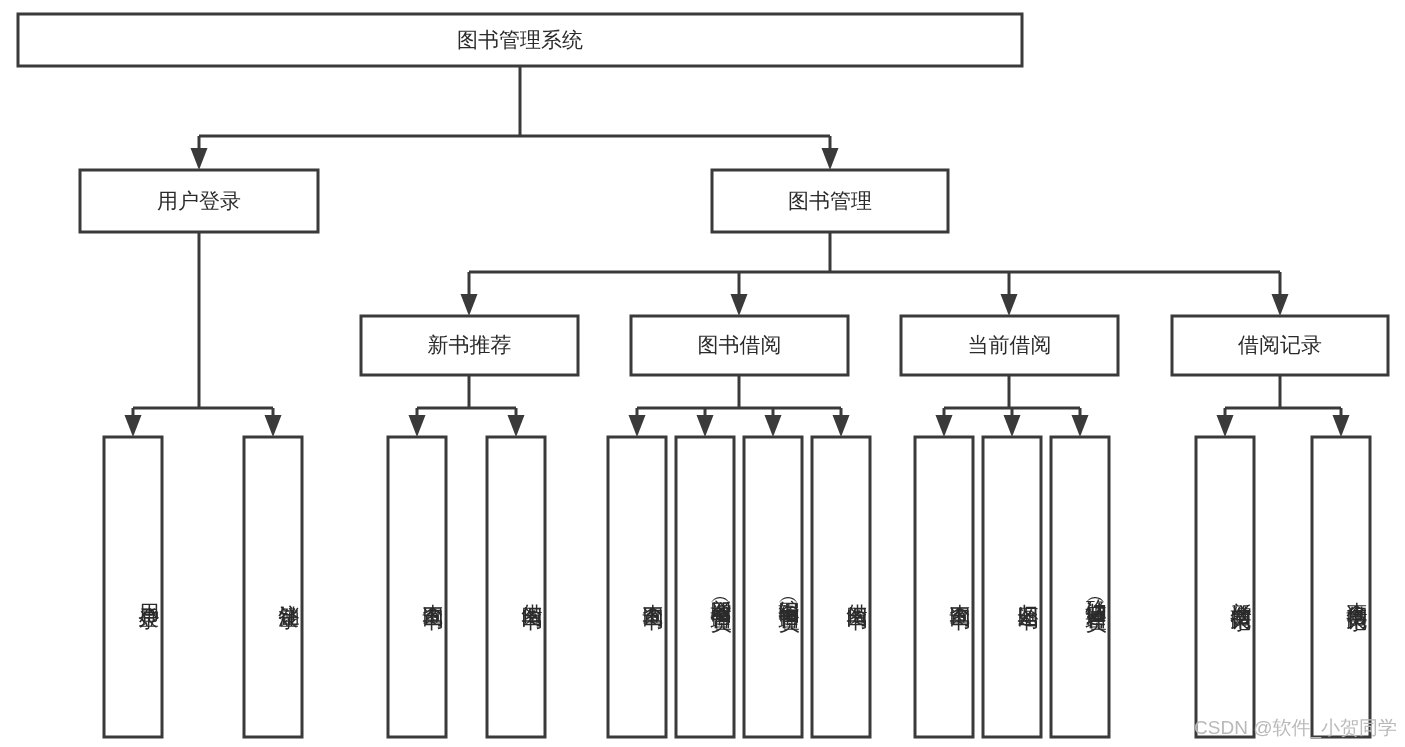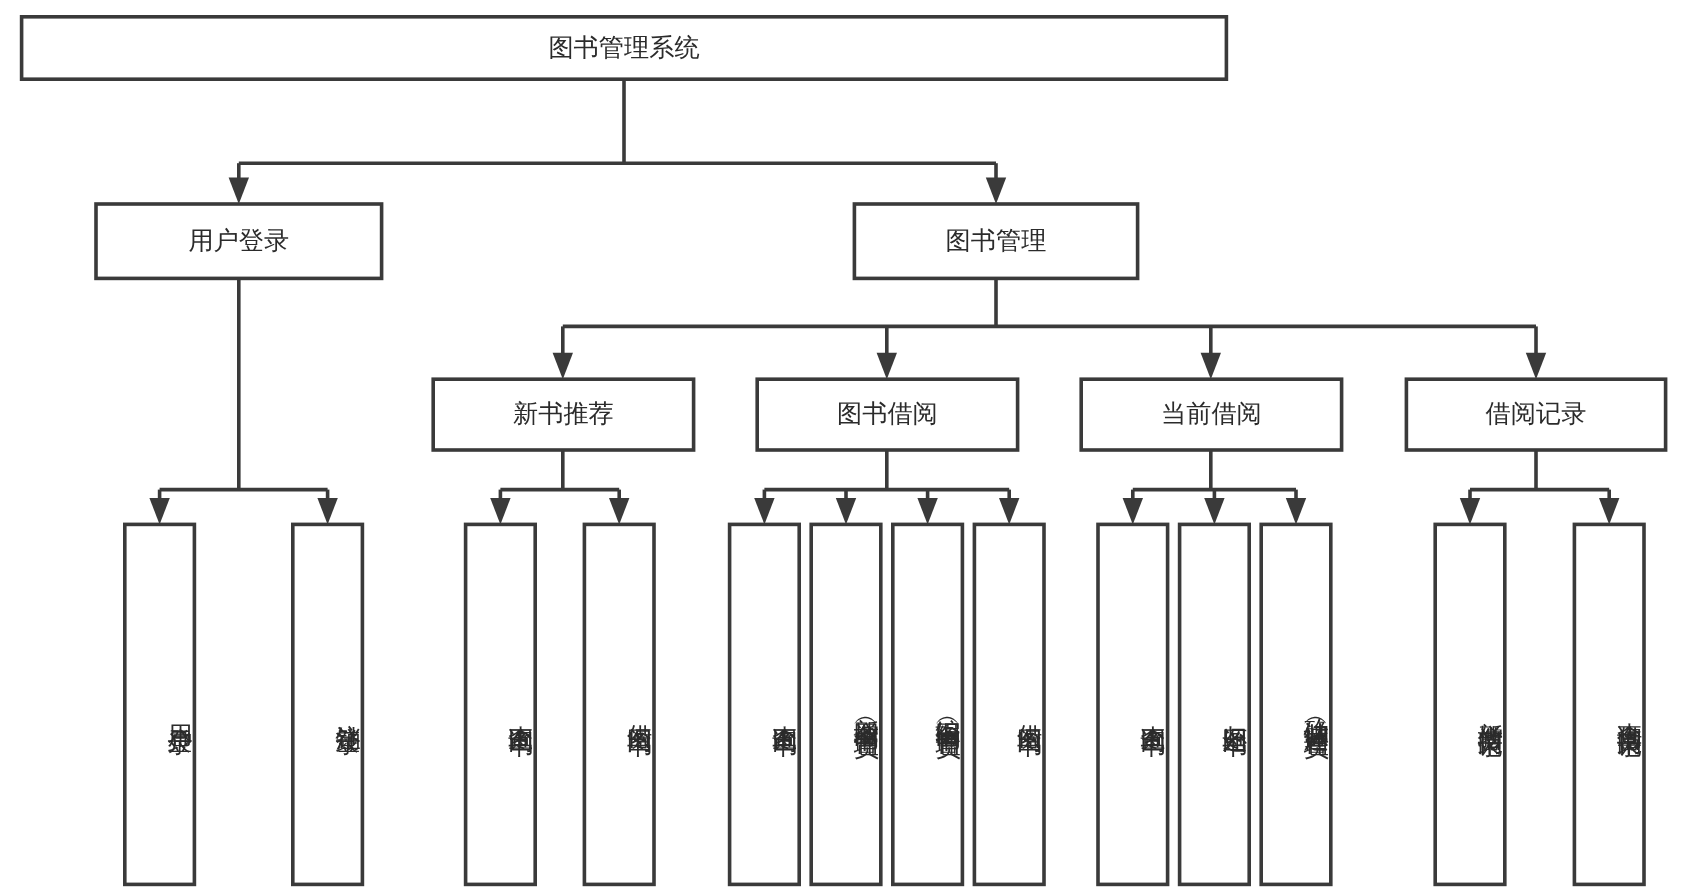--- a/index.html
+++ b/index.html
@@ -187,14 +187,15 @@
       <div class="leaf-label" style="left: 676px; top: 453px; width: 58px; height: 276px;">新增图书（管理员）</div>
       <div class="leaf-label" style="left: 744px; top: 453px; width: 58px; height: 276px;">编辑图书（管理员）</div>
       <div class="leaf-label" style="left: 812px; top: 453px; width: 58px; height: 276px;">借阅图书</div>
       <div class="leaf-label" style="left: 915px; top: 453px; width: 58px; height: 276px;">查询图书</div>
       <div class="leaf-label" style="left: 983px; top: 453px; width: 58px; height: 276px;">归还图书</div>
       <div class="leaf-label" style="left: 1051px; top: 453px; width: 58px; height: 276px;">确认归还（管理员）</div>
       <div class="leaf-label" style="left: 1196px; top: 453px; width: 58px; height: 276px;">新增借阅记录</div>
       <div class="leaf-label" style="left: 1312px; top: 453px; width: 58px; height: 276px;">查询借阅记录</div>
     </div>
 
+  <div class="watermark">CSDN @软件_小贺同学</div>
 
 </div>
 
 </body></html>

